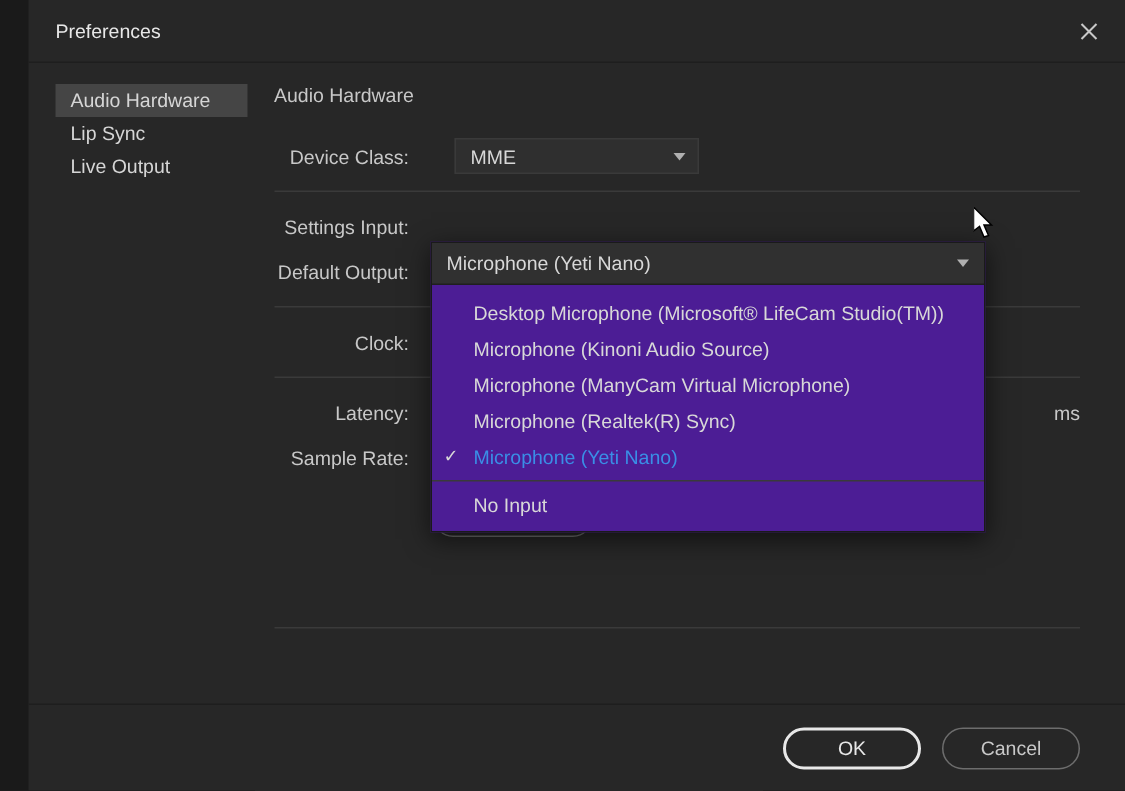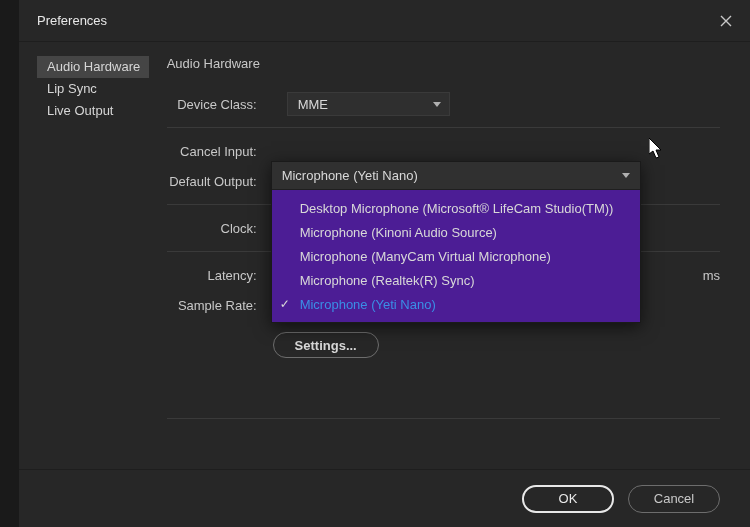--- a/index.html
+++ b/index.html
@@ -25,21 +25,21 @@
   .row .lbl { width: 98px; text-align: right; padding-right: 8px; color: #c8c8c8; font-size: 13px; }
   .select {
     height: 24px; background: #2f2f2f; border: 1px solid #3a3a3a;
     display: flex; align-items: center; justify-content: space-between;
     padding: 0 8px 0 10px; color: #d8d8d8; font-size: 13px;
   }
   .select.small { width: 163px; }
   .chev { width: 0; height: 0; border-left: 4px solid transparent; border-right: 4px solid transparent;
     border-top: 5px solid #b0b0b0; }
   .sep { height: 1px; background: #3a3a3a; margin: 8px 0 8px 0; }
-  .unit { margin-left: 24px; color: #c8c8c8; font-size: 13px; }
+  .unit { margin-left: 8px; color: #c8c8c8; font-size: 13px; }
   .settings-btn {
     width: 106px; height: 26px; border: 1px solid #6d6d6d; border-radius: 13px;
     background: transparent; color: #d8d8d8; font-size: 13px;
     display: flex; align-items: center; justify-content: center; margin: 12px 0 0 106px; font-weight: bold;
   }
   .hr-main { height: 1px; background: #3a3a3a; margin-top: 60px; margin-right: 0; }
 
   .dropdown {
     position: absolute; left: 122px; top: 92px; width: 370px;
     background: #4c1d95; border: 1px solid #1a1a1a;
@@ -112,21 +112,21 @@
         <span class="lbl">Device Class:</span>
         <div class="select small">
           <span>MME</span>
           <span class="chev"></span>
         </div>
       </div>
 
       <div class="sep"></div>
 
       <div class="row">
-        <span class="lbl">Cancel Input:</span>
+        <span class="lbl">Settings Input:</span>
       </div>
 
       <div class="row">
         <span class="lbl">Default Output:</span>
       </div>
 
       <div class="sep"></div>
 
       <div class="row">
         <span class="lbl">Clock:</span>
@@ -169,20 +169,24 @@
             <span>Microphone (ManyCam Virtual Microphone)</span>
           </div>
           <div class="dd-item">
 
             <span>Microphone (Realtek(R) Sync)</span>
           </div>
           <div class="dd-item selected">
             <span class="check">✓</span>
             <span>Microphone (Yeti Nano)</span>
           </div>
+          <div class="dd-item last">
+
+            <span>No Input</span>
+          </div>
         </div>
       </div>
 
     </div>
   </div>
 
   <div class="footer">
     <div class="btn primary">
       <span>OK</span>
     </div>

